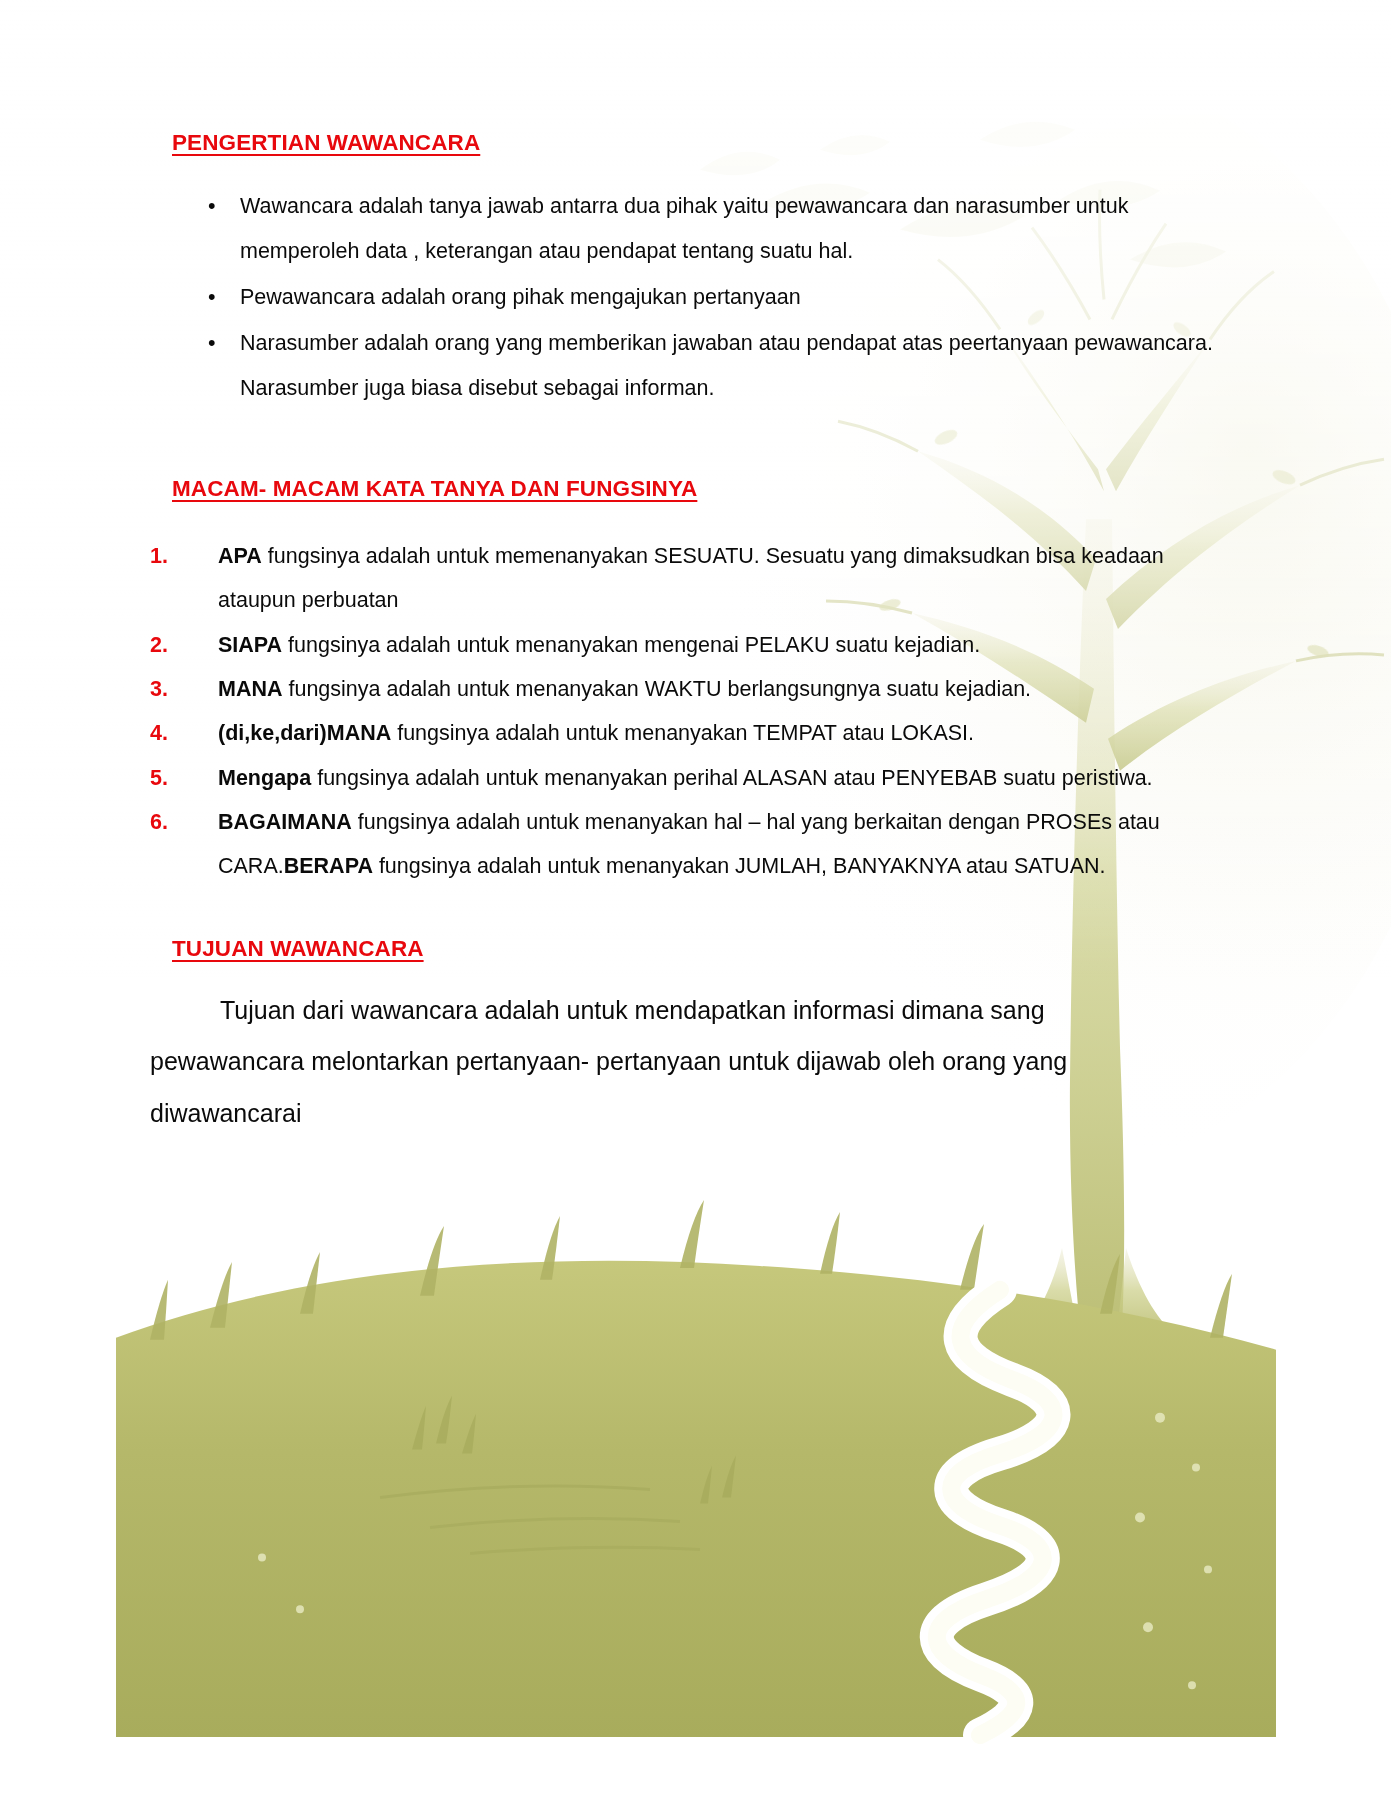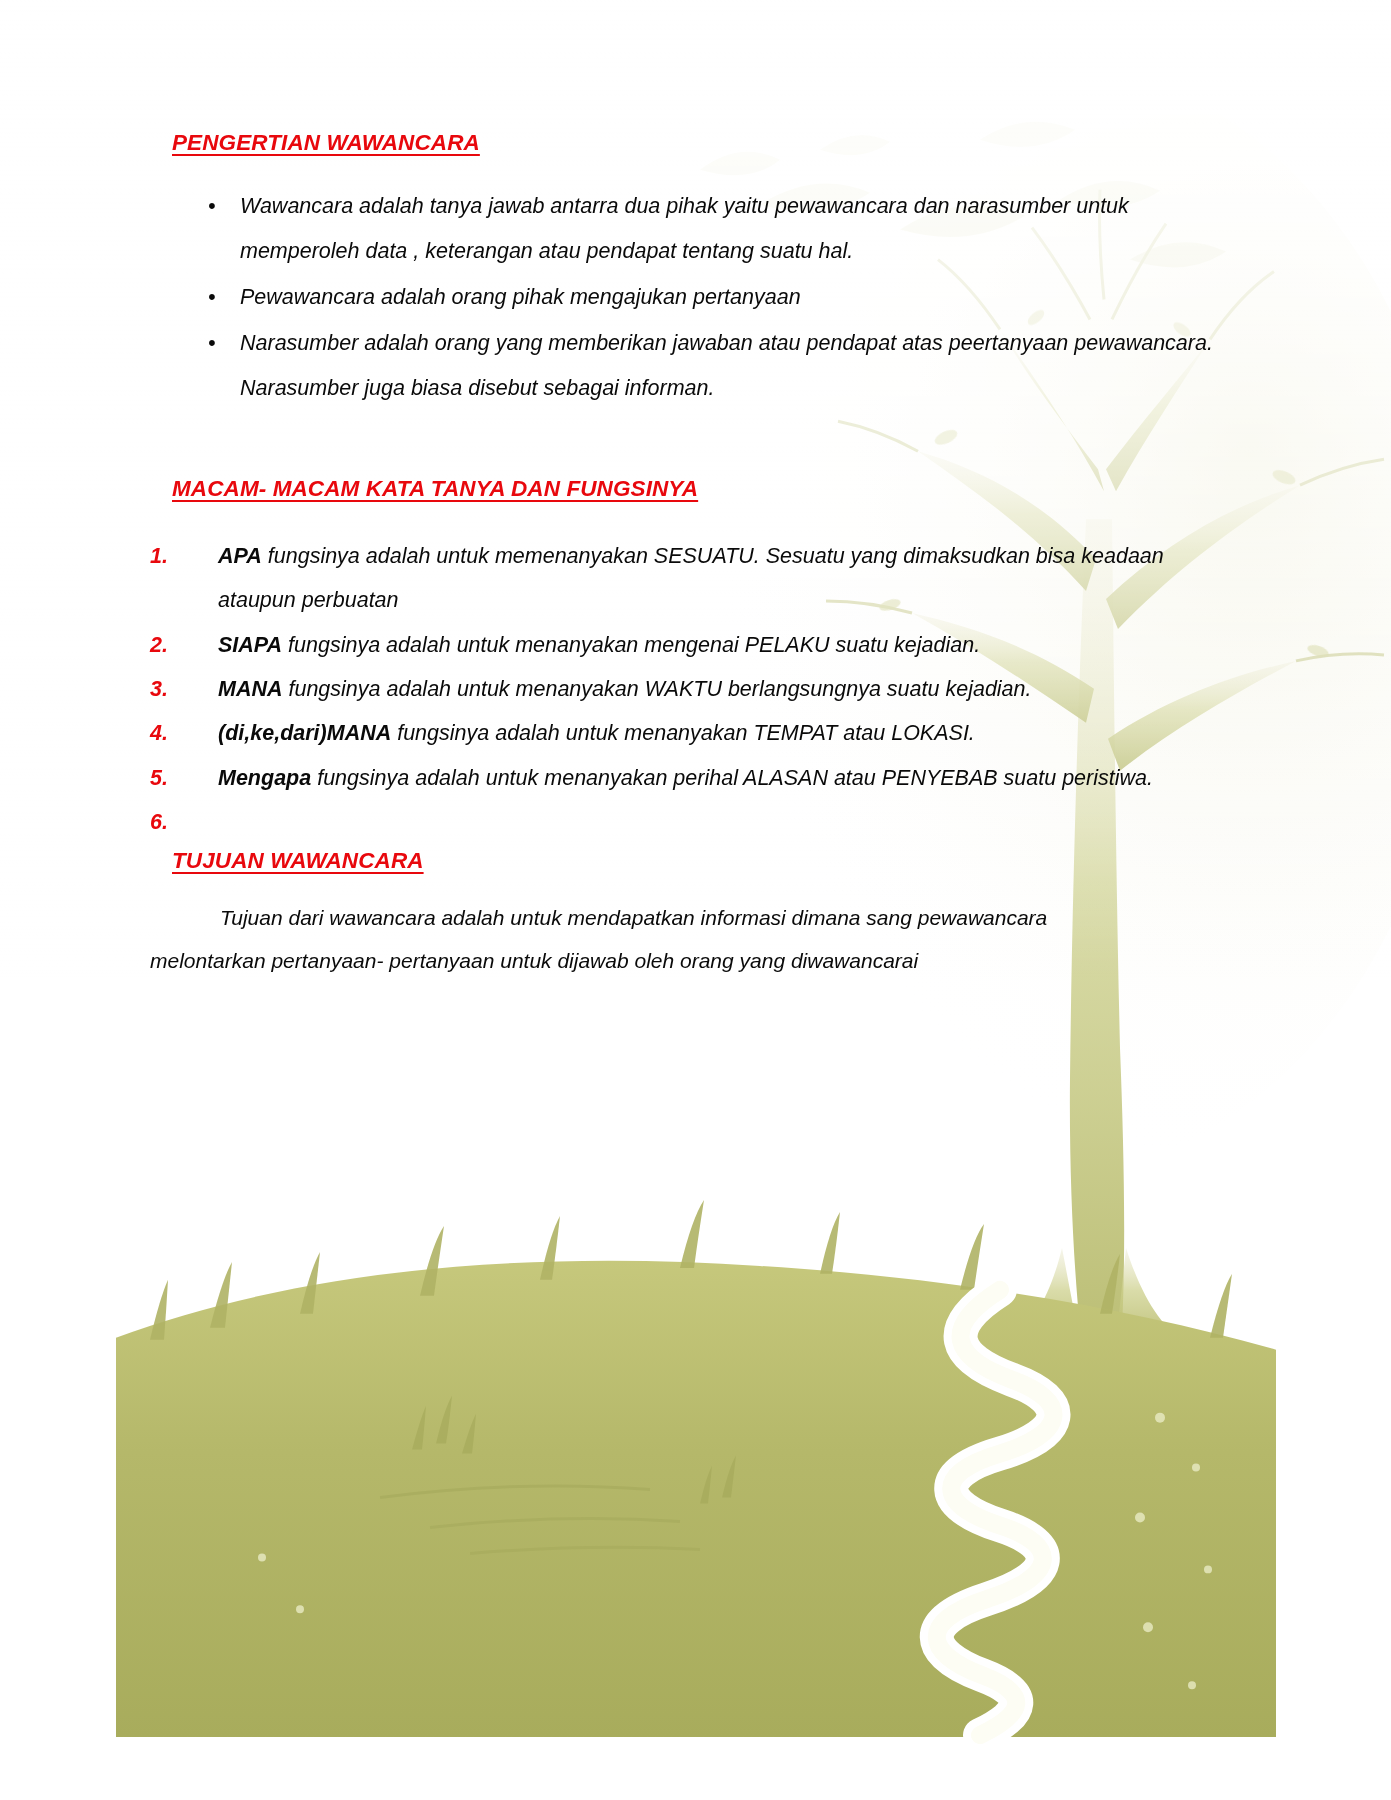--- a/index.html
+++ b/index.html
@@ -9,21 +9,20 @@
   }
   body {
     font-family: "Liberation Sans", sans-serif;
   }
   .page {
     position: relative;
     width: 1391px;
     height: 1797px;
     background: #ffffff;
     overflow: hidden;
-    font-style: italic;
   }
 
   
   .bg-art {
     position: absolute;
     inset: 0;
     pointer-events: none;
     z-index: 0;
   }
   .bg-art svg { display:block; width:100%; height:100%; }
@@ -91,21 +90,21 @@
     top: 0;
     color: #e8080d;
     font-weight: bold;
     font-size: 21.5px;
     line-height: 2.06;
   }
   .numlist li b { font-weight: bold; }
 
   .para {
     margin: 20px 0 0 0;
-    font-size: 21px;
+    font-size: 25px;
     line-height: 2.06;
     color: #0a0a0a;
     text-indent: 70px;
     padding-right: 280px;
   }
   .bullets li, .numlist li, .para { padding-right: 0; }
   .wrap-narrow { max-width: 905px; }
   .wrap-para  { max-width: 1000px; }
 </style>
 </head>
@@ -304,20 +303,23 @@
         </span>
       </li>
       <li>
         <span class="num">5.</span>
         <span class="wrap-narrow">
           <b>Mengapa</b><span> fungsinya adalah untuk menanyakan perihal ALASAN atau PENYEBAB suatu peristiwa.</span>
         </span>
       </li>
       <li>
         <span class="num">6.</span>
+        <span class="wrap-narrow">
+          <b>BAGAIMANA</b><span> fungsinya adalah untuk menanyakan hal – hal yang berkaitan dengan PROSEs atau CARA.</span><b>BERAPA</b><span> fungsinya adalah untuk menanyakan JUMLAH, BANYAKNYA atau SATUAN.</span>
+        </span>
       </li>
     </ol>
 
     <h2 class="heading h-tujuan">TUJUAN WAWANCARA</h2>
 
     <p class="para wrap-para">Tujuan dari wawancara adalah untuk mendapatkan informasi dimana sang pewawancara melontarkan pertanyaan- pertanyaan untuk dijawab oleh orang yang diwawancarai</p>
 
   </div>
 </div>
 

